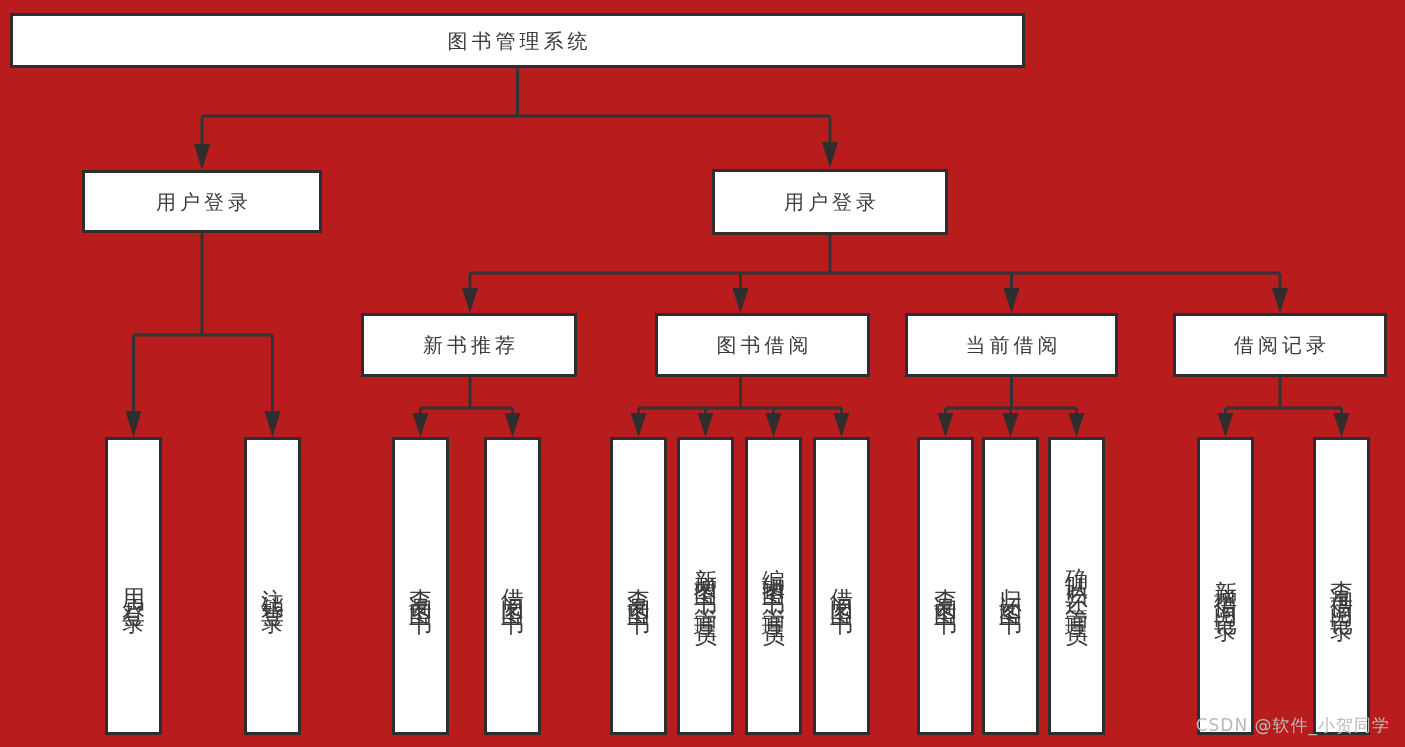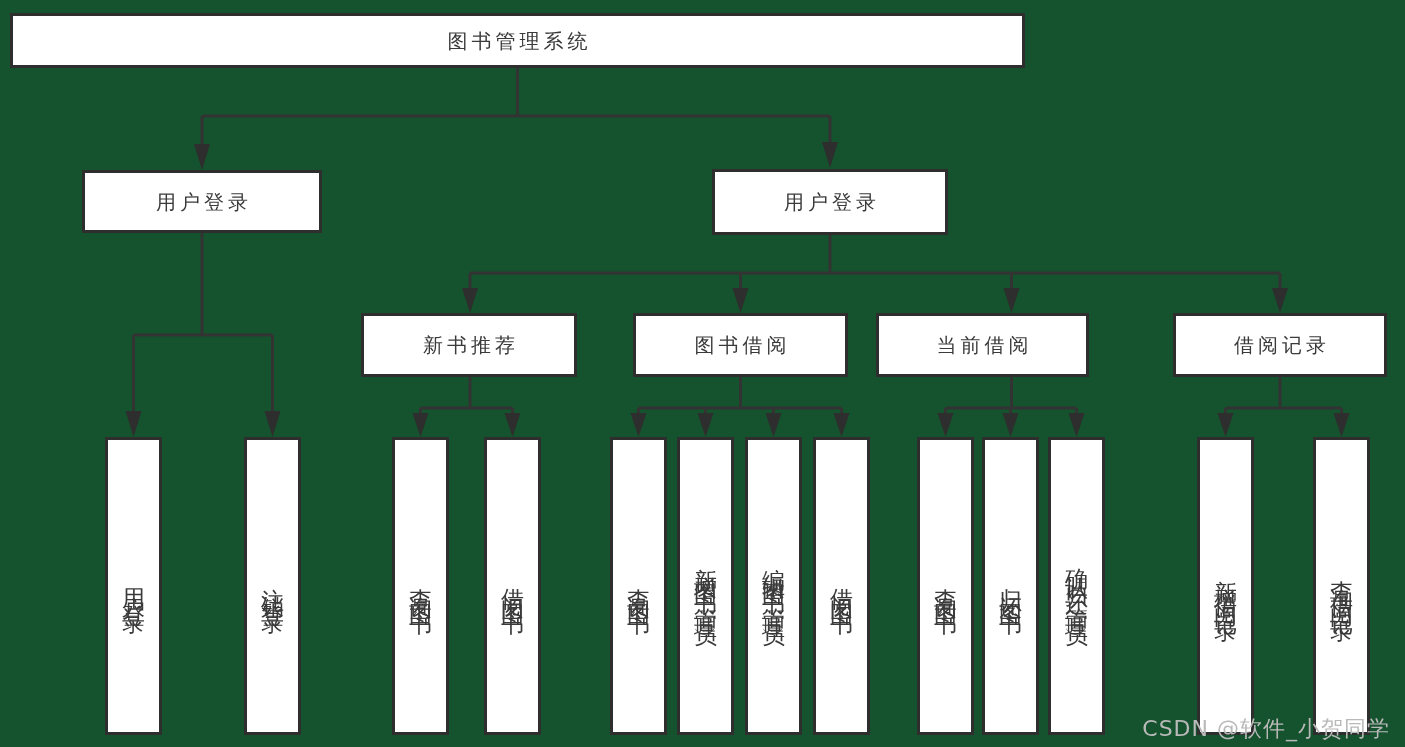--- a/index.html
+++ b/index.html
@@ -1,20 +1,20 @@
 <!DOCTYPE html>
 <html lang="zh"><head>
 <meta charset="utf-8">
 <style>
   html, body { margin: 0; padding: 0; background: #ffffff; }
   #stage {
     position: relative;
     width: 1405px;
     height: 747px;
-    background: #14532d;
+    background: #b91c1c;
     font-family: "DejaVu Sans", "Liberation Sans", sans-serif;
     overflow: hidden;
   }
   #wires { position: absolute; left: 0; top: 0; width: 1405px; height: 747px; z-index: 1; }
   .box {
     position: absolute;
     box-sizing: border-box;
     background: #ffffff;
     border: 3px solid #2e2e2e;
     display: flex;
@@ -35,21 +35,21 @@
     text-orientation: mixed;
     font-size: 23px;
     letter-spacing: 8px;
     line-height: 1;
     white-space: nowrap;
   }
   #watermark {
     position: absolute;
     right: 15px;
     top: 714px;
-    font-size: 22px;
+    font-size: 17px;
     letter-spacing: 1px;
     color: #b9b9b9;
     z-index: 3;
     white-space: nowrap;
   }
   svg line, svg path { stroke: #333333; stroke-width: 3; fill: none; }
   svg polygon { fill: #2e2e2e; stroke: none; }
 </style>
 </head>
 <body>
@@ -139,24 +139,24 @@
   <div class="box hbox" style="left:82px; top:170px; width:240px; height:63px;">
     <span>用户登录</span>
   </div>
   <div class="box hbox" style="left:712px; top:169px; width:236px; height:66px;">
     <span>用户登录</span>
   </div>
 
   <div class="box hbox" style="left:361px; top:313px; width:216px; height:64px;">
     <span>新书推荐</span>
   </div>
-  <div class="box hbox" style="left:633px; top:313px; width:215px; height:64px;">
+  <div class="box hbox" style="left:655px; top:313px; width:215px; height:64px;">
     <span>图书借阅</span>
   </div>
-  <div class="box hbox" style="left:876px; top:313px; width:213px; height:64px;">
+  <div class="box hbox" style="left:905px; top:313px; width:213px; height:64px;">
     <span>当前借阅</span>
   </div>
   <div class="box hbox" style="left:1173px; top:313px; width:214px; height:64px;">
     <span>借阅记录</span>
   </div>
 
   <div class="box vbox" style="left:105px; top:437px; width:57px; height:298px;">
     <span>用户登录</span>
   </div>
   <div class="box vbox" style="left:244px; top:437px; width:57px; height:298px;">

